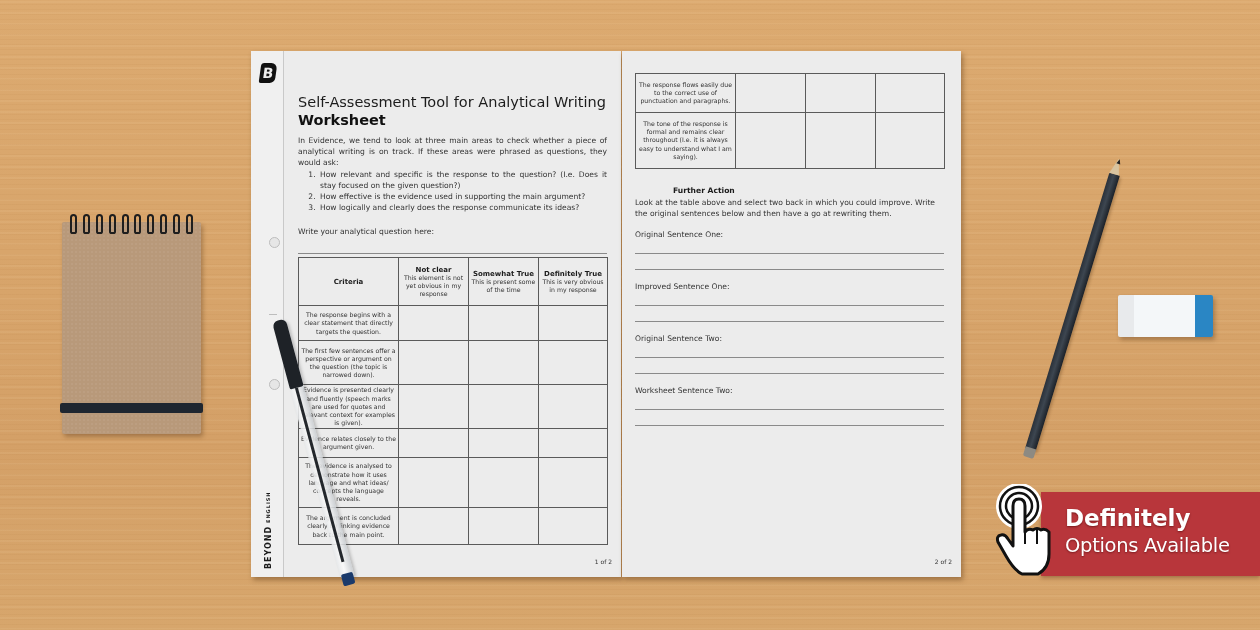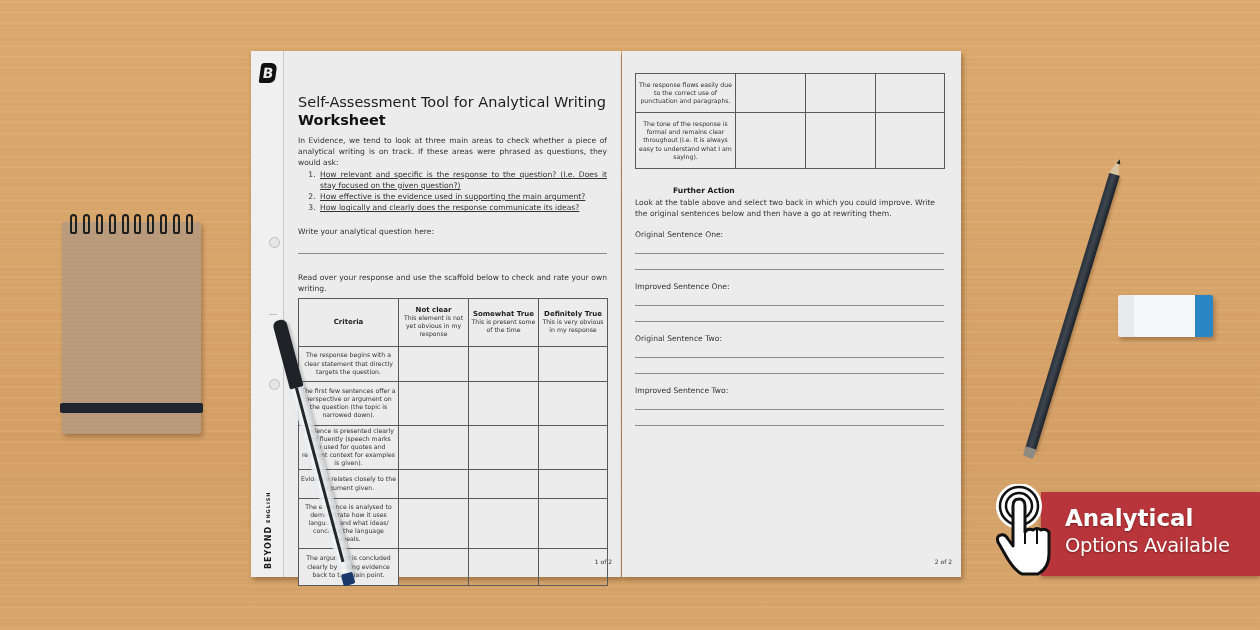--- a/index.html
+++ b/index.html
@@ -70,21 +70,21 @@
   .hole { position: absolute; left: 18px; width: 11px; height: 11px; border: 1px solid #bdbdbd; border-radius: 50%; background: #e6e6e6; }
   .tick { position: absolute; left: 18px; width: 8px; height: 1px; background: #bdbdbd; }
   .brand { position: absolute; left: 3px; bottom: 8px; width: 28px; height: 100px; writing-mode: vertical-rl; transform: rotate(180deg);
     font-size: 8px; font-weight: bold; letter-spacing: 1px; color: #1a1a1a; display: flex; align-items: center; gap: 3px; }
   .brand small { font-size: 5px; letter-spacing: 1px; }
 
   .content { position: absolute; left: 47px; right: 14px; top: 18px; margin-top: 24px; }
   .title { font-size: 14.5px; line-height: 18px; color: #1c1c1c; font-weight: normal; white-space: nowrap; }
   .subtitle { font-size: 14.5px; line-height: 18px; font-weight: bold; color: #111; }
   .intro { margin-top: 6px; font-size: 7.6px; line-height: 11.2px; color: #333; }
-  .intro ol { margin-left: 20px; text-decoration: underline; }
+  .intro ol { margin-left: 20px; }
   .intro li { padding-left: 2px; }
   .label { font-size: 7.6px; color: #333; }
   .writeline { height: 1px; background: #8a8a8a; }
 
   table.grid { border-collapse: collapse; width: 100%; table-layout: fixed; }
   table.grid td, table.grid th { border: 1px solid #5a5a5a; font-size: 6.2px; line-height: 8.2px; text-align: center; vertical-align: middle; color: #333; font-weight: normal; padding: 0 2px; }
   table.grid th b { font-size: 7px; color: #1c1c1c; }
   table.grid td.crit { background: #ececec; }
   .pgnum { position: absolute; bottom: 12px; right: 9px; font-size: 6px; color: #333; }
 
@@ -150,21 +150,20 @@
       <ol>
         <li style="text-align:justify;">How relevant and specific is the response to the question? (I.e. Does it stay focused on the given question?)</li>
         <li>How effective is the evidence used in supporting the main argument?</li>
         <li>How logically and clearly does the response communicate its ideas?</li>
       </ol>
     </div>
 
     <div class="label" style="margin-top:14px;">Write your analytical question here:</div>
     <div class="writeline" style="margin-top:17px;"></div>
 
-    <div class="label" style="margin-top:19px; line-height:10.6px; text-align:justify;">Read over your response and use the scaffold below to check and rate your own writing.</div>
 
     <table class="grid" style="margin-top:3px;">
       <colgroup>
           <col style="width:100px">
           <col style="width:70px">
           <col style="width:70px">
           <col style="width:69px">
         </colgroup>
       <tbody>
           <tr style="height:48px;">
@@ -248,35 +247,35 @@
     <div class="writeline" style="margin-top:15px;"></div>
 
     <div class="label" style="margin-top:12px;">Improved Sentence One:</div>
     <div class="writeline" style="margin-top:14px;"></div>
     <div class="writeline" style="margin-top:15px;"></div>
 
     <div class="label" style="margin-top:12px;">Original Sentence Two:</div>
     <div class="writeline" style="margin-top:14px;"></div>
     <div class="writeline" style="margin-top:15px;"></div>
 
-    <div class="label" style="margin-top:12px;">Improved Sentence Two:</div>
+    <div class="label" style="margin-top:12px;">Worksheet Sentence Two:</div>
     <div class="writeline" style="margin-top:14px;"></div>
     <div class="writeline" style="margin-top:15px;"></div>
   </div>
   <div class="pgnum">2 of 2</div>
 </div>
 
 <div class="pen">
   <div class="capcl"></div>
     <div class="ink"></div>
     <div class="end"></div>
 </div>
 
 <div class="badge">
-  <div class="l1">Analytical</div>
+  <div class="l1">Definitely</div>
   <div class="l2">Options Available</div>
 </div>
 <svg class="hand" viewBox="0 0 64 96">
   <circle cx="27" cy="22" r="20" fill="#fff" stroke="#fff" stroke-width="6"></circle>
   <circle cx="27" cy="22" r="19" fill="none" stroke="#111" stroke-width="2.5"></circle>
   <circle cx="27" cy="22" r="13" fill="none" stroke="#111" stroke-width="2.5"></circle>
   <path d="M21 22 Q21 15 27 15 Q33 15 33 22 L33 48 Q36 44 41 46 Q45 43 49 46 Q53 44 57 48 L57 70 Q57 84 46 90 L30 90 Q22 86 14 72 L6 58 Q4 52 9 51 Q13 50 16 55 L21 62 Z" fill="#fff" stroke="#111" stroke-width="3" stroke-linejoin="round"></path>
   <path d="M33 48 L33 60 M45 46 L45 60" stroke="#111" stroke-width="2" fill="none"></path>
 </svg>
 

